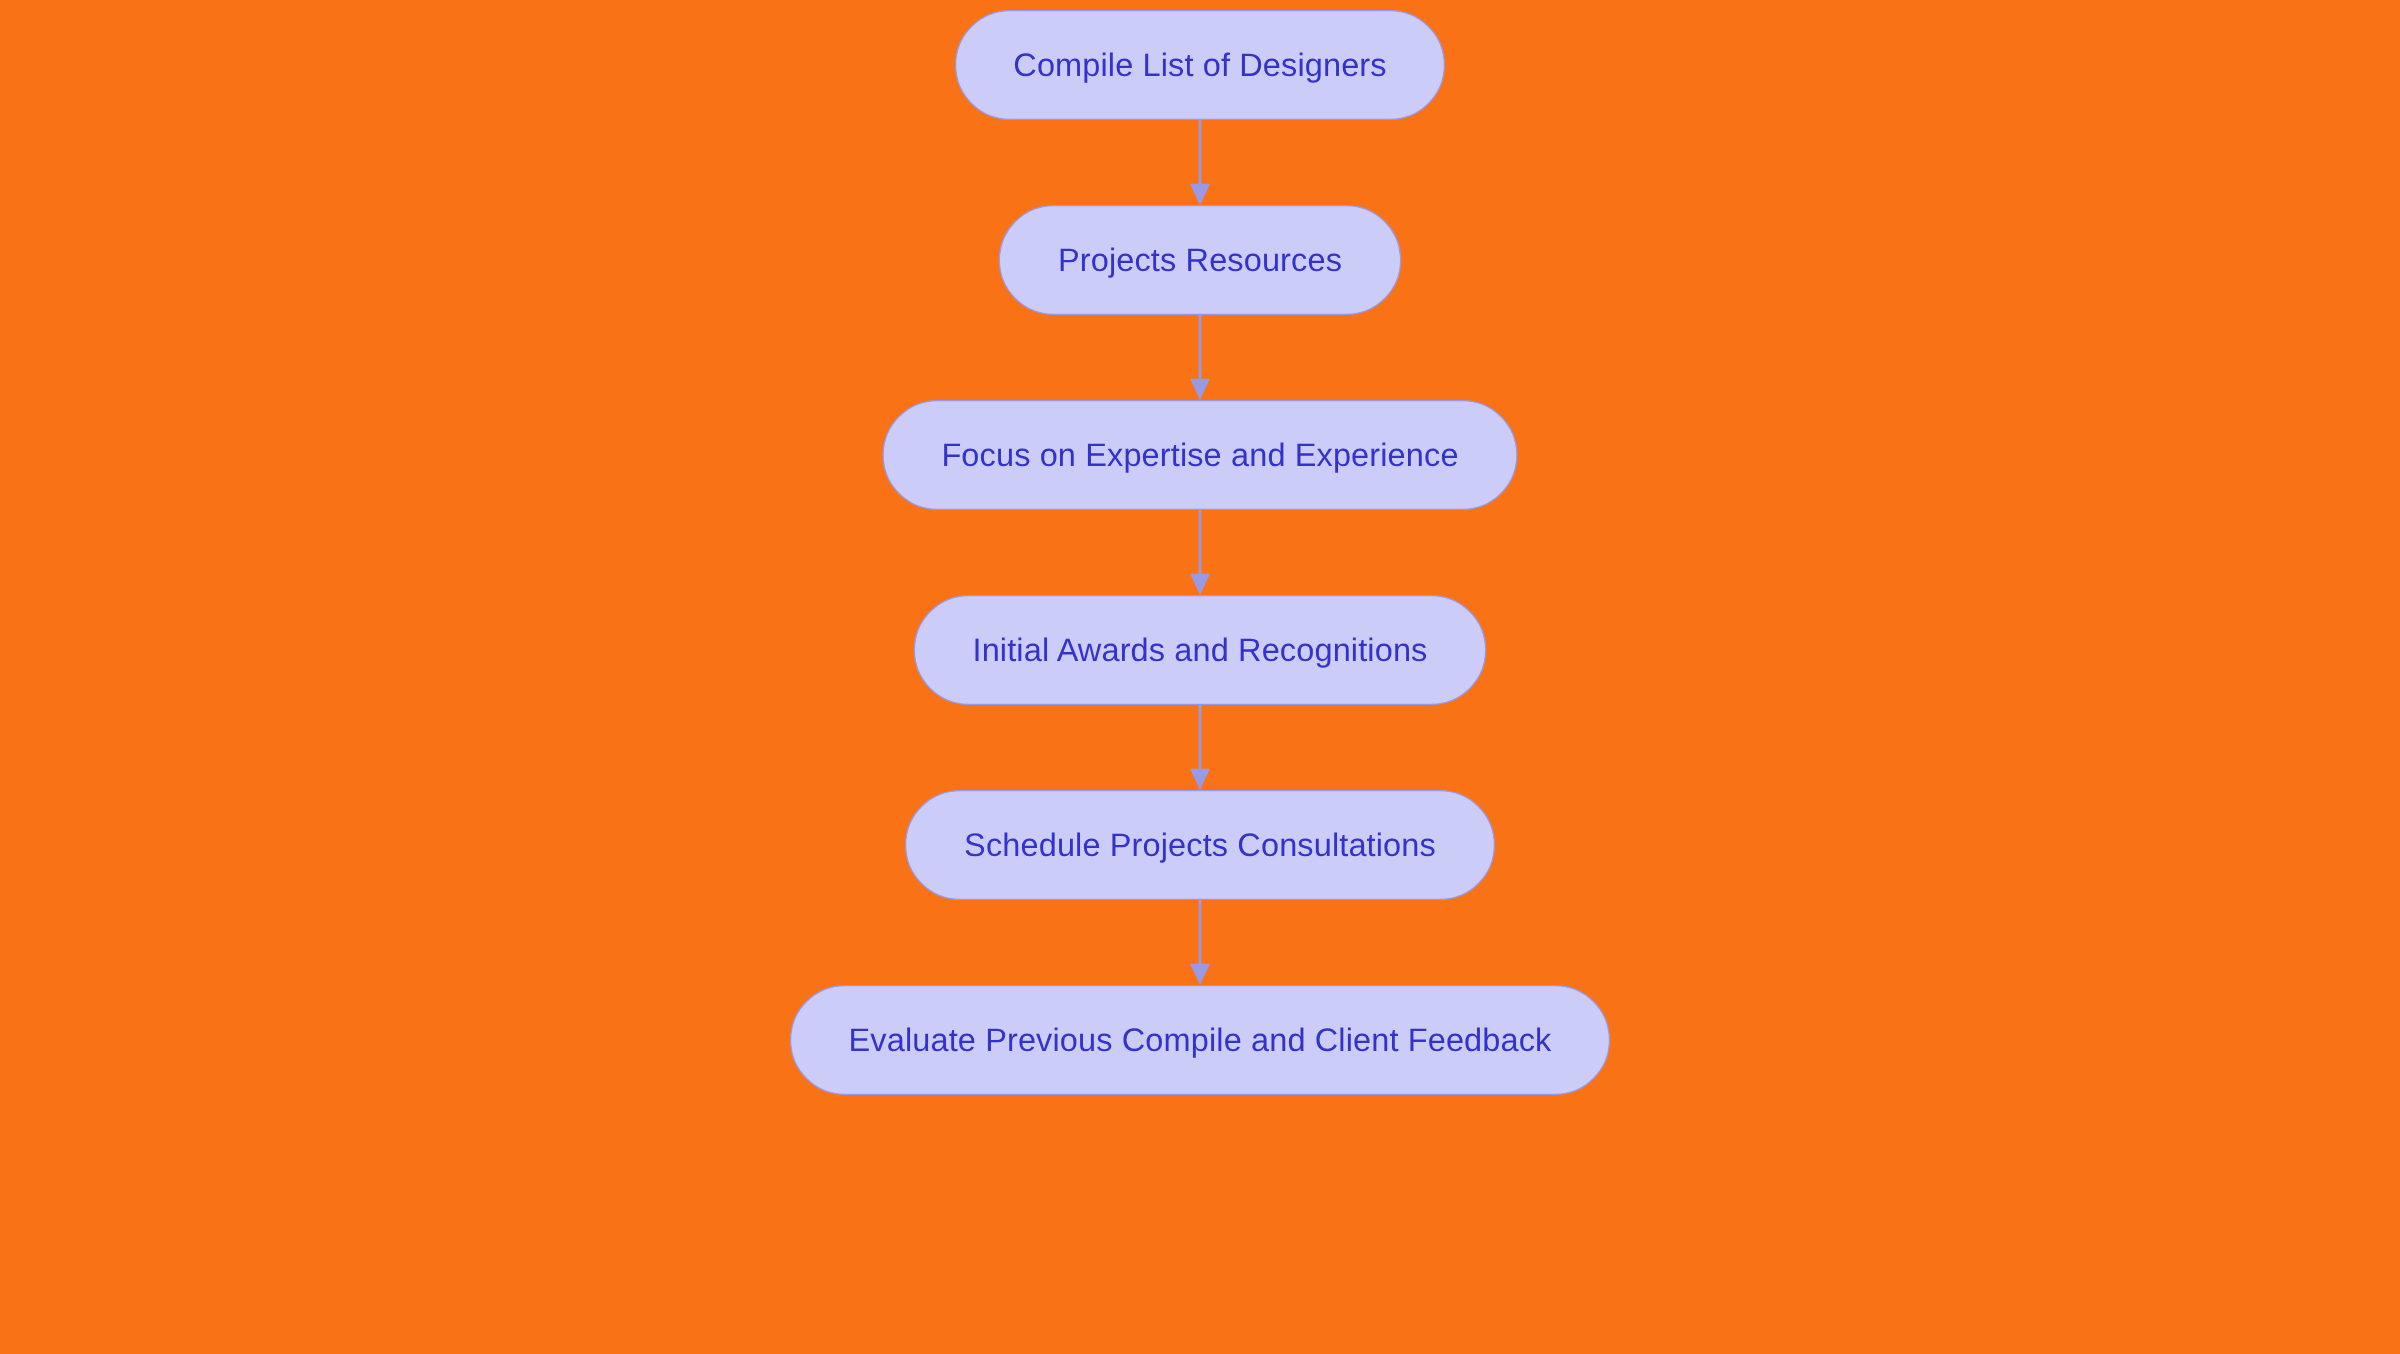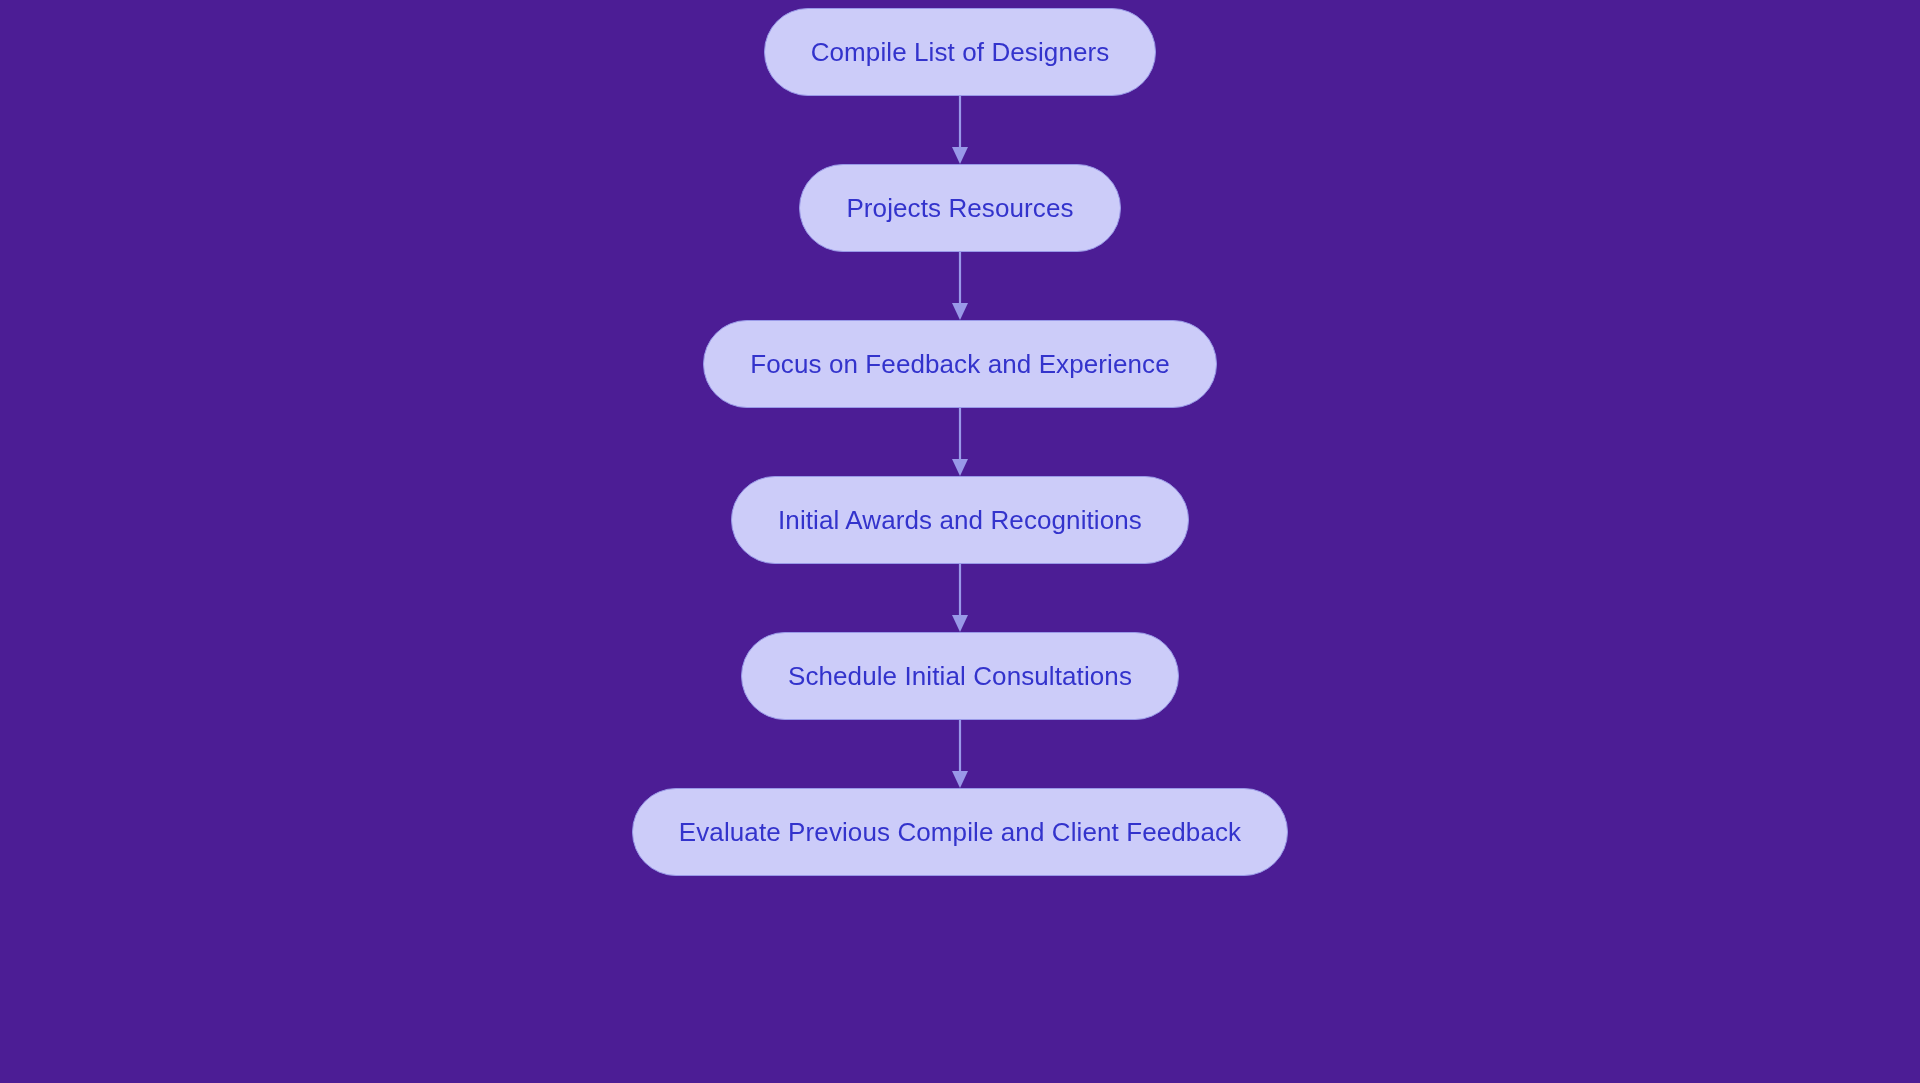--- a/index.html
+++ b/index.html
@@ -14,21 +14,21 @@
     height: 1083px;
     background: #ffffff;
     font-family: "Liberation Sans", sans-serif;
     overflow: hidden;
   }
 
   .flowchart-canvas {
     position: relative;
     width: 1920px;
     height: 1083px;
-    background: #4c1d95;
+    background: #f97316;
     display: flex;
     flex-direction: column;
     align-items: center;
     justify-content: flex-start;
     padding-top: 8px;
   }
 
   
   .node {
     position: relative;
@@ -100,21 +100,21 @@
   </div>
 
   <div class="connector">
     <svg viewBox="0 0 24 68" xmlns="http://www.w3.org/2000/svg" aria-hidden="true">
       <line class="connector-line" x1="12" y1="0" x2="12" y2="54"></line>
       <polygon class="connector-head" points="4,51 20,51 12,68"></polygon>
     </svg>
   </div>
 
   <div class="node">
-    <span class="node-label">Focus on Feedback and Experience</span>
+    <span class="node-label">Focus on Expertise and Experience</span>
   </div>
 
   <div class="connector">
     <svg viewBox="0 0 24 68" xmlns="http://www.w3.org/2000/svg" aria-hidden="true">
       <line class="connector-line" x1="12" y1="0" x2="12" y2="54"></line>
       <polygon class="connector-head" points="4,51 20,51 12,68"></polygon>
     </svg>
   </div>
 
   <div class="node">
@@ -122,21 +122,21 @@
   </div>
 
   <div class="connector">
     <svg viewBox="0 0 24 68" xmlns="http://www.w3.org/2000/svg" aria-hidden="true">
       <line class="connector-line" x1="12" y1="0" x2="12" y2="54"></line>
       <polygon class="connector-head" points="4,51 20,51 12,68"></polygon>
     </svg>
   </div>
 
   <div class="node">
-    <span class="node-label">Schedule Initial Consultations</span>
+    <span class="node-label">Schedule Projects Consultations</span>
   </div>
 
   <div class="connector">
     <svg viewBox="0 0 24 68" xmlns="http://www.w3.org/2000/svg" aria-hidden="true">
       <line class="connector-line" x1="12" y1="0" x2="12" y2="54"></line>
       <polygon class="connector-head" points="4,51 20,51 12,68"></polygon>
     </svg>
   </div>
 
   <div class="node">

